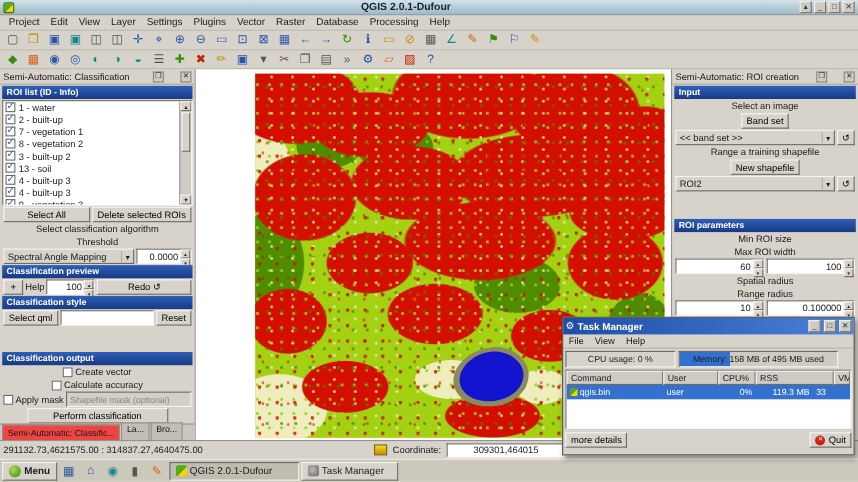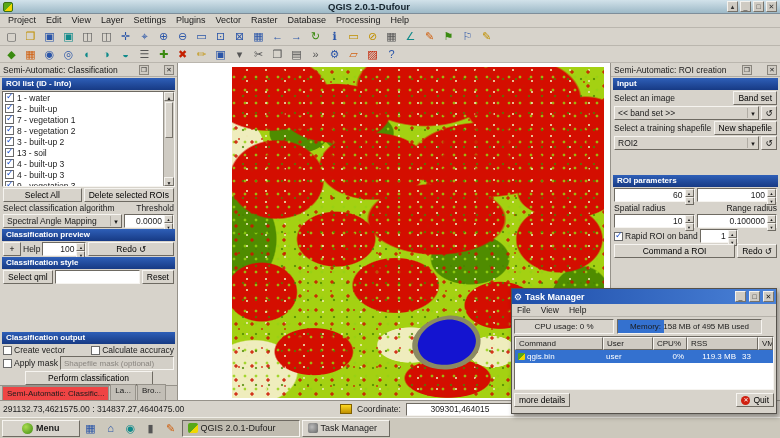--- a/index.html
+++ b/index.html
@@ -29,21 +29,21 @@
   
   .main{position:absolute;left:0;top:63px;width:780px;height:337px;}
   .dock{background:#d7d3cb;display:flex;flex-direction:column;position:absolute;top:0;height:337px;}
   .dock-left{left:0;width:178px;border-right:1px solid #96928a;}
   .dock-right{left:610px;width:170px;border-left:1px solid #96928a;}
   .dock-title{height:14px;display:flex;align-items:center;padding:0 3px;border-bottom:1px solid #b0aca4;font-size:8.5px;flex:none;gap:13px;}
   .dock-title .t{flex:1;white-space:nowrap;overflow:hidden;}
   .dock-ic{width:10px;height:10px;border:1px solid #8a867e;margin-left:2px;font-size:6.5px;line-height:8px;text-align:center;background:#cfcbc3;flex:none;}
   .sec-hdr{height:12px;flex:none;background:linear-gradient(#2e5fb8,#173a84);color:#fff;font-size:8px;font-weight:bold;line-height:12px;padding:0 4px;margin:1px 2px 0 2px;}
   .row{display:flex;align-items:center;gap:2px;margin:1px 3px 0 3px;flex:none;}
-  .split{justify-content:space-between;}
+  .split{justify-content:space-between;flex-direction:column;}
   .grow{flex:1;}
   .lbl{font-size:8.5px;white-space:nowrap;}
   button{font-family:inherit;font-size:8.5px;background:#d7d3cb;border:1px solid;border-color:#f6f4f0 #6e6a62 #6e6a62 #f6f4f0;padding:0 4px;height:14px;white-space:nowrap;}
   .combo{height:14px;background:#d7d3cb;border:1px solid;border-color:#f6f4f0 #6e6a62 #6e6a62 #f6f4f0;display:flex;align-items:center;font-size:8.5px;padding-left:3px;overflow:hidden;}
   .combo .arr{margin-left:auto;width:11px;flex:none;text-align:center;border-left:1px solid #b0aca4;}
   .combo .arr::after{content:"▾";font-size:7px;}
   .spin{height:14px;background:#fff;border:1px solid;border-color:#6e6a62 #f6f4f0 #f6f4f0 #6e6a62;display:flex;align-items:center;font-size:8.5px;}
   .spin .v{flex:1;text-align:right;padding-right:2px;overflow:hidden;}
   .spin .ud{width:9px;height:100%;display:flex;flex-direction:column;flex:none;}
   .spin .ud i{flex:1;text-align:center;background:#d7d3cb;border:1px solid;border-color:#f6f4f0 #6e6a62 #6e6a62 #f6f4f0;line-height:4px;}
@@ -141,21 +141,21 @@
   .tm-quit{margin-left:auto;display:flex;align-items:center;}
 
   
   .statusbar{position:absolute;left:0;top:400px;width:780px;height:17px;background:#d7d3cb;border-top:1px solid #96928a;display:flex;align-items:center;font-size:8.5px;gap:5px;padding:0 3px;}
   .sb-ext{white-space:nowrap;width:332px;overflow:hidden;}
   .sb-ic{width:12px;height:10px;flex:none;background:linear-gradient(#ffd820,#c09000);border:1px solid #806000;}
   .coord-field{width:108px;height:13px;background:#fff;border:1px solid;border-color:#6e6a62 #f6f4f0 #f6f4f0 #6e6a62;text-align:center;line-height:11px;overflow:hidden;}
 
   
   .taskbar{position:absolute;left:0;top:417px;width:780px;height:21px;background:#ccc8bc;border-top:1px solid #f0eee8;display:flex;align-items:center;gap:2px;padding:0 2px;}
-  .menu-btn{display:flex;align-items:center;gap:3px;height:17px;padding:0 19px;background:#d7d3cb;border:1px solid;border-color:#f6f4f0 #6e6a62 #6e6a62 #f6f4f0;font-weight:bold;font-size:9px;}
+  .menu-btn{display:flex;align-items:center;gap:3px;height:17px;padding:0 5px;background:#d7d3cb;border:1px solid;border-color:#f6f4f0 #6e6a62 #6e6a62 #f6f4f0;font-weight:bold;font-size:9px;}
   .gecko{width:11px;height:11px;border-radius:50%;background:radial-gradient(circle at 35% 35%,#aadc50,#3c8a10);}
   .tk-ic{width:18px;height:17px;display:flex;align-items:center;justify-content:center;}
   .tk-ic i{font-size:11px;}
   .task-btn{display:flex;align-items:center;gap:3px;height:17px;padding:0 5px;font-size:9px;border:1px solid;overflow:hidden;white-space:nowrap;}
   .task-btn.active{border-color:#6e6a62 #f6f4f0 #f6f4f0 #6e6a62;background:#c0bcb0;width:118px;}
   .task-btn:not(.active){border-color:#f6f4f0 #6e6a62 #6e6a62 #f6f4f0;background:#d7d3cb;width:88px;}
   .q-ic{width:10px;height:10px;flex:none;background:linear-gradient(135deg,#58a818 55%,#f0d800 56%);border-radius:2px;}
   .g-ic{width:10px;height:10px;flex:none;background:radial-gradient(circle at 40% 40%,#bbb,#666);border-radius:2px;}
 </style>
 </head>
@@ -473,32 +473,36 @@
       <button>Band set</button>
     </div>
     <div class="row">
       <div class="combo grow">
         <span>&lt;&lt; band set &gt;&gt;</span>
         <span class="arr"></span>
       </div>
       <button style="width:16px;padding:0">↺</button>
     </div>
     <div class="row split">
-      <span class="lbl">Select a training shapefile</span>
+      <span class="lbl">Range a training shapefile</span>
       <button>New shapefile</button>
     </div>
     <div class="row">
       <div class="combo grow">
         <span>ROI2</span>
         <span class="arr"></span>
       </div>
       <button style="width:16px;padding:0">↺</button>
     </div>
     <div style="height:24px"></div>
     <div class="sec-hdr">ROI parameters</div>
+    <div class="row split">
+      <span class="lbl">Min ROI size</span>
+      <span class="lbl">Max ROI width</span>
+    </div>
     <div class="row">
       <div class="spin grow">
         <span class="v">60</span>
         <span class="ud">
             <i class="up"></i>
             <i class="dn"></i>
           </span>
       </div>
       <div class="spin grow">
         <span class="v">100</span>

